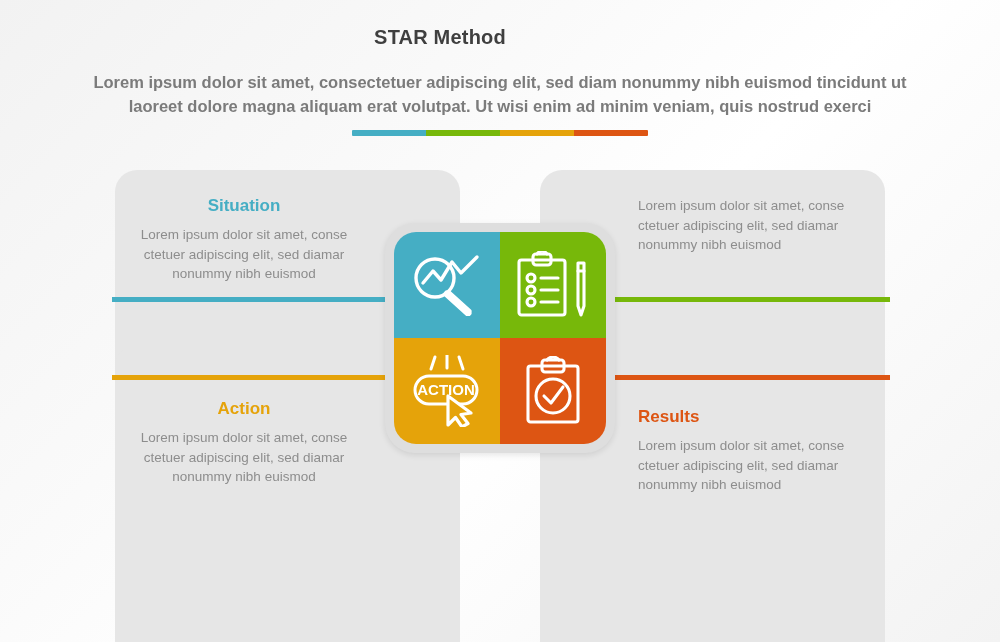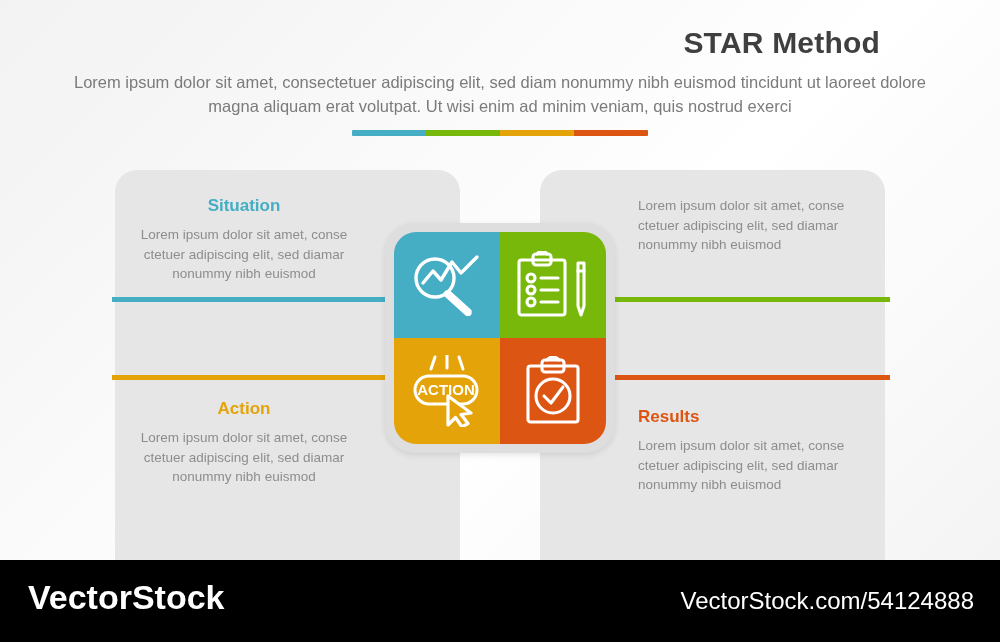--- a/index.html
+++ b/index.html
@@ -20,35 +20,36 @@
     background: linear-gradient(135deg, #f2f2f2 0%, #fafafa 35%, #ffffff 55%, #f3f3f3 100%);
     overflow: hidden;
   }
 
   
   .title {
     position: absolute;
     top: 26px;
     left: 0;
     width: 880px;
-    text-align: right;
-    font-size: 30px;
+    text-align: center;
+    font-size: 20px;
     font-weight: bold;
     color: #3f3f3f;
     letter-spacing: 0.2px;
   }
   .subtitle {
     position: absolute;
     top: 70px;
     left: 70px;
     width: 860px;
     text-align: center;
     font-size: 16.5px;
     line-height: 24px;
     color: #7b7b7b;
+    font-weight: bold;
   }
   .divider {
     position: absolute;
     top: 130px;
     left: 352px;
     width: 296px;
     height: 6px;
     display: flex;
     border-radius: 1px;
     overflow: hidden;
@@ -256,18 +257,14 @@
           <rect x="19" y="4" width="22" height="12" rx="3"></rect>
           <path d="M24 4 A7 6 0 0 1 36 4"></path>
           <circle cx="30" cy="40" r="17"></circle>
           <path d="M21 40 L28 47 L40 31"></path>
         </svg>
       </span>
     </div>
 
   </div>
 
-  <div class="footer">
-    <div class="brand">VectorStock</div>
-    <div class="brand-url">VectorStock.com/54124888</div>
-  </div>
 
 </div>
 
 </body></html>

